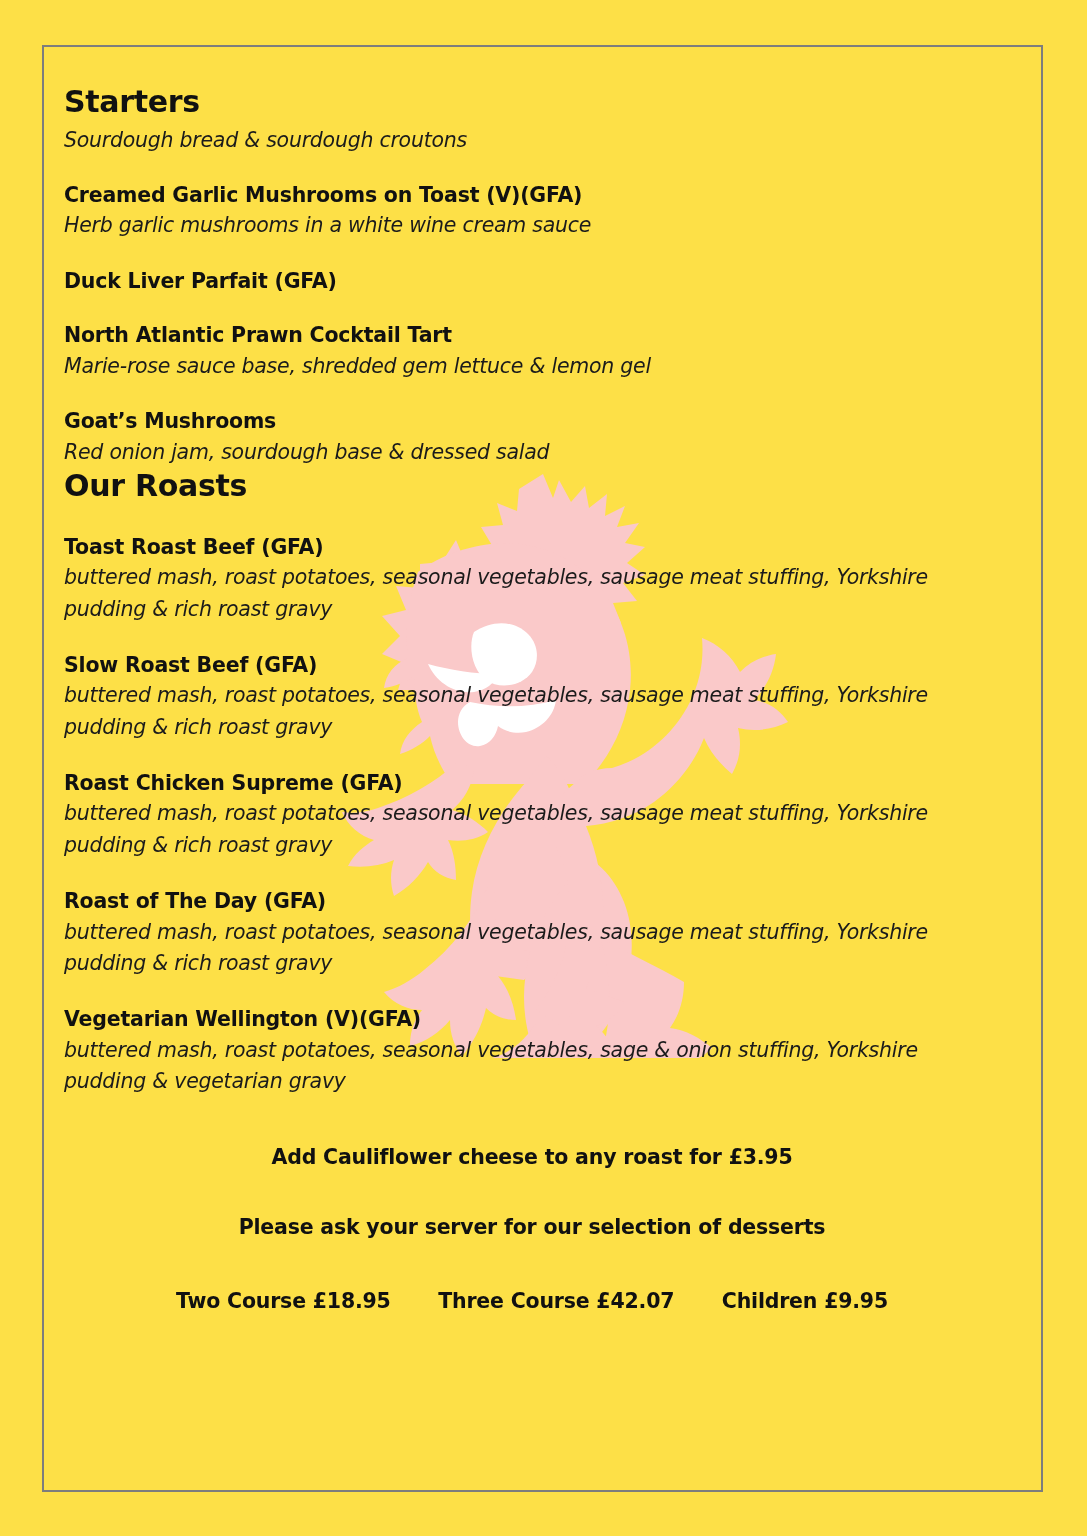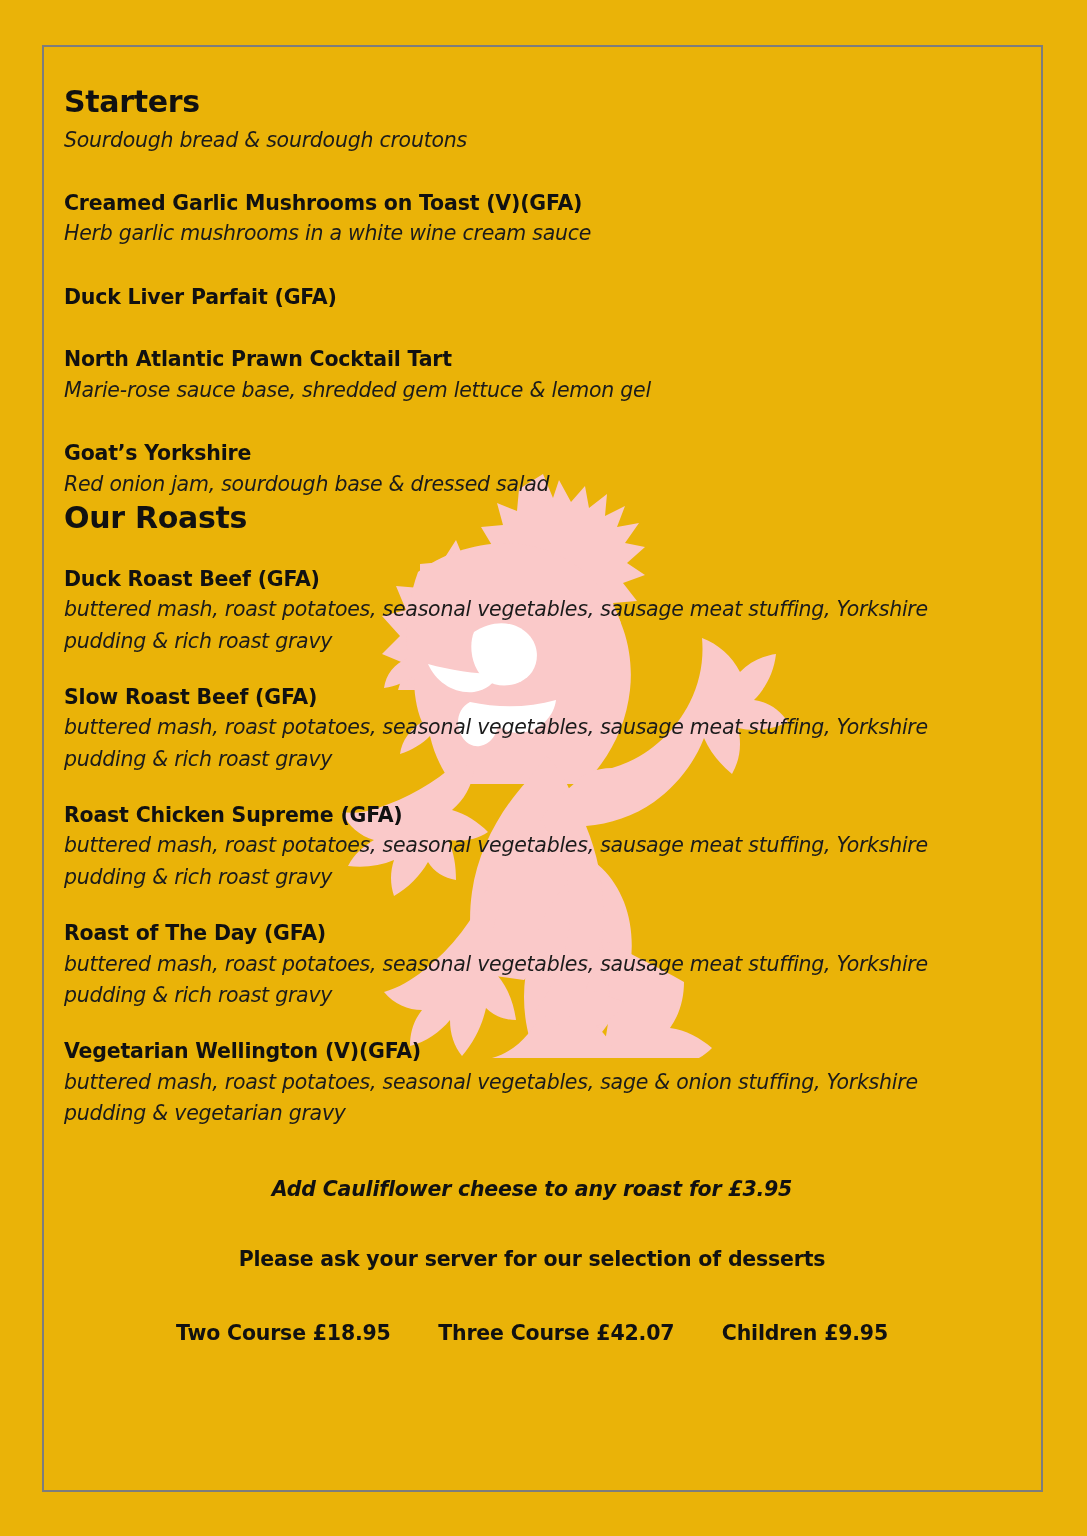--- a/index.html
+++ b/index.html
@@ -12,21 +12,21 @@
     height: 1536px;
     font-family: "DejaVu Sans", sans-serif;
     color: #1a1a1a;
     overflow: hidden;
   }
 
   #page {
     position: relative;
     width: 1087px;
     height: 1536px;
-    background: #eab308;
+    background: #fde047;
   }
 
   
   #menu-border {
     position: absolute;
     left: 42px;
     top: 45px;
     width: 1001px;
     height: 1447px;
     border: 2px solid #7d7d7d;
@@ -80,33 +80,32 @@
     font-family: "DejaVu Sans", sans-serif;
     font-style: italic;
     font-size: 20.5px;
     line-height: 1.52;
     letter-spacing: -0.25px;
     color: #1b1b1b;
     margin: 0;
   }
 
   
-  #starters-list .menu-item + .menu-item { margin-top: 33px; }
+  #starters-list .menu-item + .menu-item { margin-top: 25px; }
   #roasts-list .menu-item + .menu-item { margin-top: 26px; }
   #roasts-list .item-desc { max-width: 930px; }
 
   .footer-line {
     font-family: "DejaVu Sans", sans-serif;
     text-align: center;
     color: #111111;
     margin: 0;
   }
   #footer-addon {
     font-weight: bold;
-    font-style: italic;
     font-size: 20.5px;
     letter-spacing: -0.2px;
     margin-top: 48px;
   }
   #footer-desserts {
     font-weight: bold;
     font-size: 20.5px;
     letter-spacing: -0.2px;
     margin-top: 46px;
   }
@@ -274,32 +273,32 @@
       <div class="menu-item">
         <p class="item-name">Duck Liver Parfait (GFA)</p>
       </div>
 
       <div class="menu-item">
         <p class="item-name">North Atlantic Prawn Cocktail Tart</p>
         <p class="item-desc">Marie-rose sauce base, shredded gem lettuce &amp; lemon gel</p>
       </div>
 
       <div class="menu-item">
-        <p class="item-name">Goat’s Yorkshire</p>
+        <p class="item-name">Goat’s Mushrooms</p>
         <p class="item-desc">Red onion jam, sourdough base &amp; dressed salad</p>
       </div>
 
     </div>
 
     <h1 class="section-heading" id="heading-roasts">Our Roasts</h1>
 
     <div id="roasts-list">
 
       <div class="menu-item">
-        <p class="item-name">Duck Roast Beef (GFA)</p>
+        <p class="item-name">Toast Roast Beef (GFA)</p>
         <p class="item-desc">buttered mash, roast potatoes, seasonal vegetables, sausage meat stuffing, Yorkshire pudding &amp; rich roast gravy</p>
       </div>
 
       <div class="menu-item">
         <p class="item-name">Slow Roast Beef (GFA)</p>
         <p class="item-desc">buttered mash, roast potatoes, seasonal vegetables, sausage meat stuffing, Yorkshire pudding &amp; rich roast gravy</p>
       </div>
 
       <div class="menu-item">
         <p class="item-name">Roast Chicken Supreme (GFA)</p>

